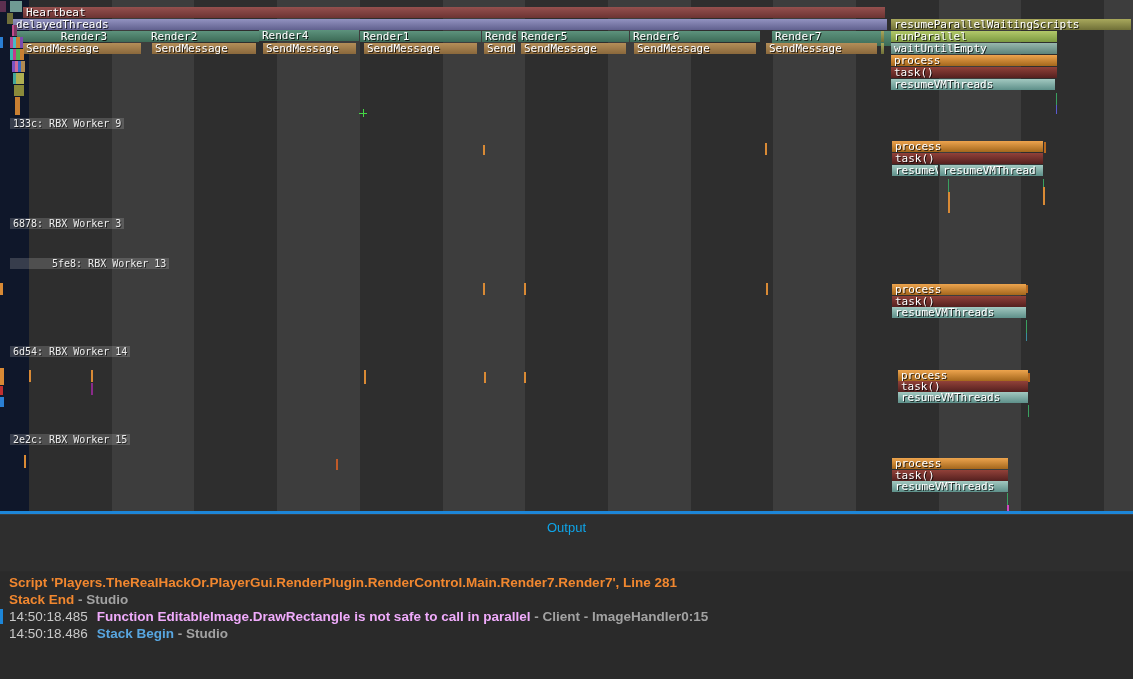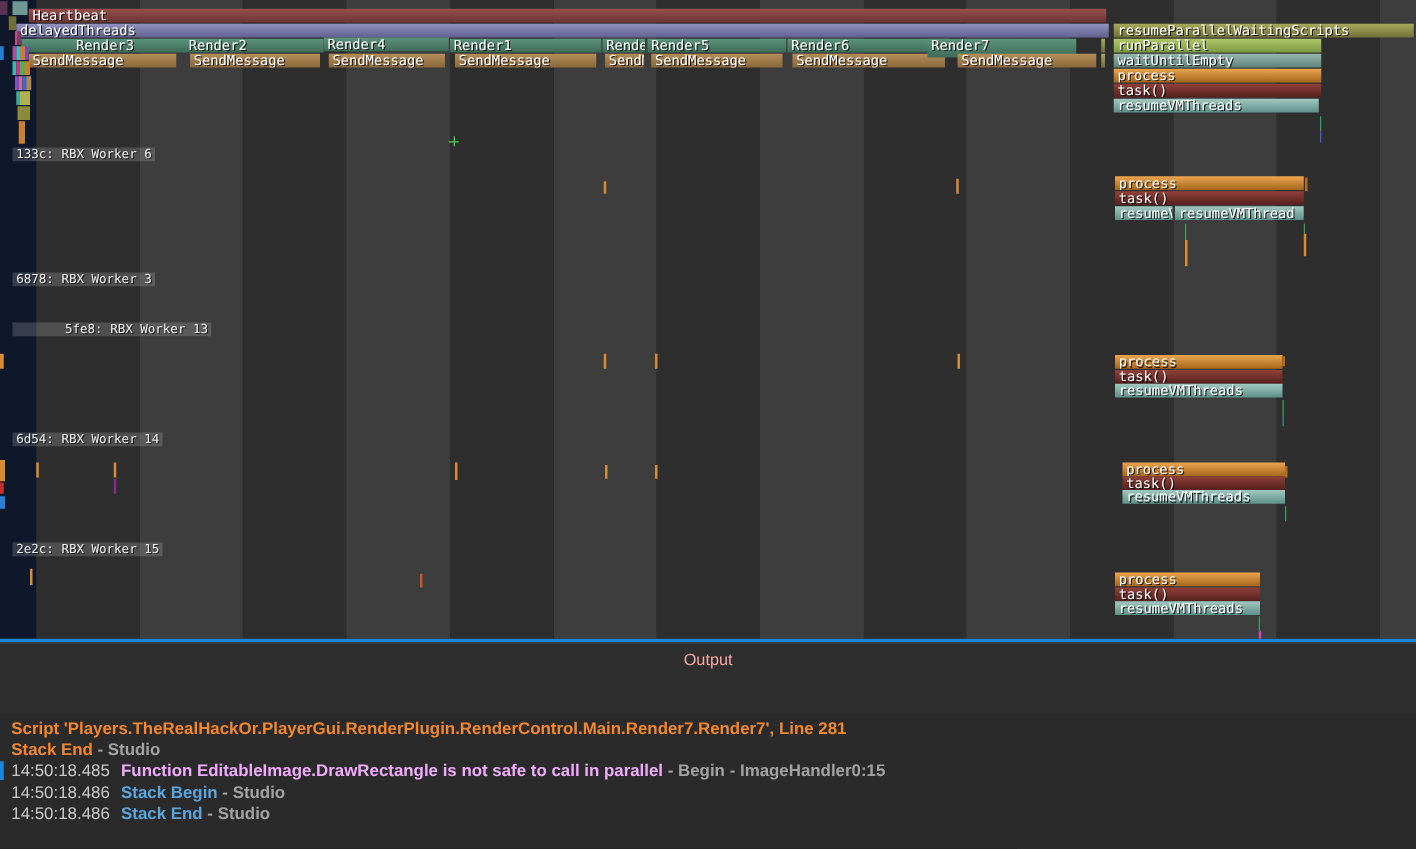--- a/index.html
+++ b/index.html
@@ -22,21 +22,21 @@
   .c-tsk{background:linear-gradient(#914139,#54201f);}
   .c-rvm{background:linear-gradient(#a2c8c0,#5e908a);}
   .tick{position:absolute;}
   .worker{position:absolute;height:11px;line-height:11px;font-size:10px;color:#ececec;
           background:rgba(200,200,200,.22);padding:0 3px;white-space:nowrap;text-shadow:1px 1px 0 rgba(0,0,0,.6);}
   .plus-h,.plus-v{position:absolute;background:#44d744;}
   
   #splitter{position:absolute;left:0;top:511px;width:1133px;height:3px;background:#1d86d8;}
   #out-header{position:absolute;left:0;top:514px;width:1133px;height:27px;background:#2e2e2e;
               border-top:1px solid #3d3d3d;box-sizing:border-box;text-align:center;
-              font-family:"Liberation Sans",sans-serif;font-size:13px;line-height:26px;color:#fca5a5;}
+              font-family:"Liberation Sans",sans-serif;font-size:13px;line-height:26px;color:#0ea5e9;}
   #toolbar{position:absolute;left:0;top:541px;width:1133px;height:31px;background:#2b2b2b;margin-top:30px;}
   .dd{position:absolute;top:6px;height:22px;background:#3a3a3a;border:1px solid #4e4e4e;box-sizing:border-box;
       color:#d2d2d2;font-family:"Liberation Sans",sans-serif;font-size:11px;display:flex;align-items:center;padding:0 7px;cursor:default;}
   .dd .chev{margin-left:auto;color:#9a9a9a;font-size:9px;padding-left:8px;}
   #dd-messages{left:2px;width:95px;}
   #dd-contexts{left:101px;width:95px;}
   #filter-wrap{position:absolute;left:800px;top:5px;width:298px;height:22px;}
   #filter-input{width:100%;height:100%;background:#2e2e2e;border:1px solid #525252;box-sizing:border-box;
                 color:#cfcfcf;font-family:"Liberation Sans",sans-serif;font-size:12px;padding:0 20px 0 8px;outline:none;}
   #filter-input::placeholder{color:#9a9a9a;}
@@ -79,21 +79,21 @@
       <div class="bar c-grn" style="left: 259px; top: 30px; width: 100px; height: 11px;">Render4</div>
       <div class="bar c-tan" style="left: 263px; top: 43px; width: 93px; height: 11px;">SendMessage</div>
       <div class="bar c-grn" style="left: 360px; top: 31px; width: 121px; height: 11px;">Render1</div>
       <div class="bar c-tan" style="left: 364px; top: 43px; width: 113px; height: 11px;">SendMessage</div>
       <div class="bar c-grn" style="left: 482px; top: 31px; width: 34px; height: 11px;">Rende</div>
       <div class="bar c-tan" style="left: 484px; top: 43px; width: 31px; height: 11px;">SendM</div>
       <div class="bar c-grn" style="left: 518px; top: 31px; width: 111px; height: 11px;">Render5</div>
       <div class="bar c-tan" style="left: 521px; top: 43px; width: 105px; height: 11px;">SendMessage</div>
       <div class="bar c-grn" style="left: 630px; top: 31px; width: 130px; height: 11px;">Render6</div>
       <div class="bar c-tan" style="left: 634px; top: 43px; width: 122px; height: 11px;">SendMessage</div>
-      <div class="bar c-grn" style="left: 742px; top: 31px; width: 119px; height: 15px;">Render7</div>
+      <div class="bar c-grn" style="left: 772px; top: 31px; width: 119px; height: 15px;">Render7</div>
       <div class="bar c-tan" style="left: 766px; top: 43px; width: 111px; height: 11px;">SendMessage</div>
       <div class="bar c-olv" style="left: 881px; top: 31px; width: 3px; height: 11px;"></div>
       <div class="bar c-olv" style="left: 881px; top: 43px; width: 3px; height: 11px;"></div>
       <div class="bar c-olv" style="left: 891px; top: 19px; width: 240px; height: 11px;">resumeParallelWaitingScripts</div>
       <div class="bar c-rpl" style="left: 891px; top: 31px; width: 166px; height: 11px;">runParallel</div>
       <div class="bar c-wue" style="left: 891px; top: 43px; width: 166px; height: 11px;">waitUntilEmpty</div>
       <div class="bar c-prc" style="left: 891px; top: 55px; width: 166px; height: 11px;">process</div>
       <div class="bar c-tsk" style="left: 891px; top: 67px; width: 166px; height: 11px;">task()</div>
       <div class="bar c-rvm" style="left: 891px; top: 79px; width: 164px; height: 11px;">resumeVMThreads</div>
       <div class="bar c-prc" style="left: 892px; top: 141px; width: 151px; height: 11px;">process</div>
@@ -155,21 +155,21 @@
       <div class="tick" style="left: 91px; top: 383px; width: 2px; height: 12px; background: rgb(138, 42, 138);"></div>
       <div class="tick" style="left: 364px; top: 370px; width: 2px; height: 14px; background: rgb(217, 138, 53);"></div>
       <div class="tick" style="left: 484px; top: 372px; width: 2px; height: 11px; background: rgb(217, 138, 53);"></div>
       <div class="tick" style="left: 524px; top: 372px; width: 2px; height: 11px; background: rgb(217, 138, 53);"></div>
       <div class="tick" style="left: 1028px; top: 373px; width: 2px; height: 9px; background: rgb(184, 106, 32);"></div>
       <div class="tick" style="left: 1028px; top: 405px; width: 1px; height: 12px; background: rgb(58, 160, 96);"></div>
       <div class="tick" style="left: 24px; top: 455px; width: 2px; height: 13px; background: rgb(217, 138, 53);"></div>
       <div class="tick" style="left: 336px; top: 459px; width: 2px; height: 11px; background: rgb(192, 90, 40);"></div>
       <div class="tick" style="left: 1007px; top: 493px; width: 1px; height: 12px; background: rgb(58, 160, 96);"></div>
       <div class="tick" style="left: 1007px; top: 505px; width: 2px; height: 6px; background: rgb(208, 72, 192);"></div>
-      <div class="worker" style="left: 10px; top: 118px;">133c: RBX Worker 6</div>
+      <div class="worker" style="left: 10px; top: 118px;">133c: RBX Worker 9</div>
       <div class="worker" style="left: 10px; top: 218px;">6878: RBX Worker 3</div>
       <div class="worker" style="left: 10px; top: 258px; padding-left: 42px;">5fe8: RBX Worker 13</div>
       <div class="worker" style="left: 10px; top: 346px;">6d54: RBX Worker 14</div>
       <div class="worker" style="left: 10px; top: 434px;">2e2c: RBX Worker 15</div>
       <div class="plus-h" style="left: 359px; top: 113px; width: 8px; height: 1px; background: rgb(68, 215, 68);"></div>
       <div class="plus-v" style="left: 363px; top: 109px; width: 1px; height: 8px; background: rgb(68, 215, 68);"></div>
     </div>
 
   <div id="splitter"></div>
 
@@ -185,17 +185,16 @@
     <div class="dd" id="dd-contexts">
       <span>All Contexts</span>
       <span class="chev">∨</span>
     </div>
 
   </div>
 
   <div id="log">
       <div class="line"><span class="p-orange">Script 'Players.TheRealHackOr.PlayerGui.RenderPlugin.RenderControl.Main.Render7.Render7', Line 281</span></div>
       <div class="line"><span class="p-orange">Stack End</span><span class="p-dim">  -  </span><span class="p-dim">Studio</span></div>
-      <div class="line"><span class="ind"></span><span class="p-ts">14:50:18.485</span><span class="p-red">Function EditableImage.DrawRectangle is not safe to call in parallel</span><span class="p-dim">  -  </span><span class="p-dim">Begin</span><span class="p-dim"> - </span><span class="p-dim">ImageHandler0:15</span></div>
+      <div class="line"><span class="ind"></span><span class="p-ts">14:50:18.485</span><span class="p-red">Function EditableImage.DrawRectangle is not safe to call in parallel</span><span class="p-dim">  -  </span><span class="p-dim">Client</span><span class="p-dim"> - </span><span class="p-dim">ImageHandler0:15</span></div>
       <div class="line"><span class="p-ts">14:50:18.486</span><span class="p-blue">Stack Begin</span><span class="p-dim">  -  </span><span class="p-dim">Studio</span></div>
-      <div class="line"><span class="p-ts">14:50:18.486</span><span class="p-blue">Stack End</span><span class="p-dim">  -  </span><span class="p-dim">Studio</span></div>
     </div>
 </div>
 
 </body></html>

